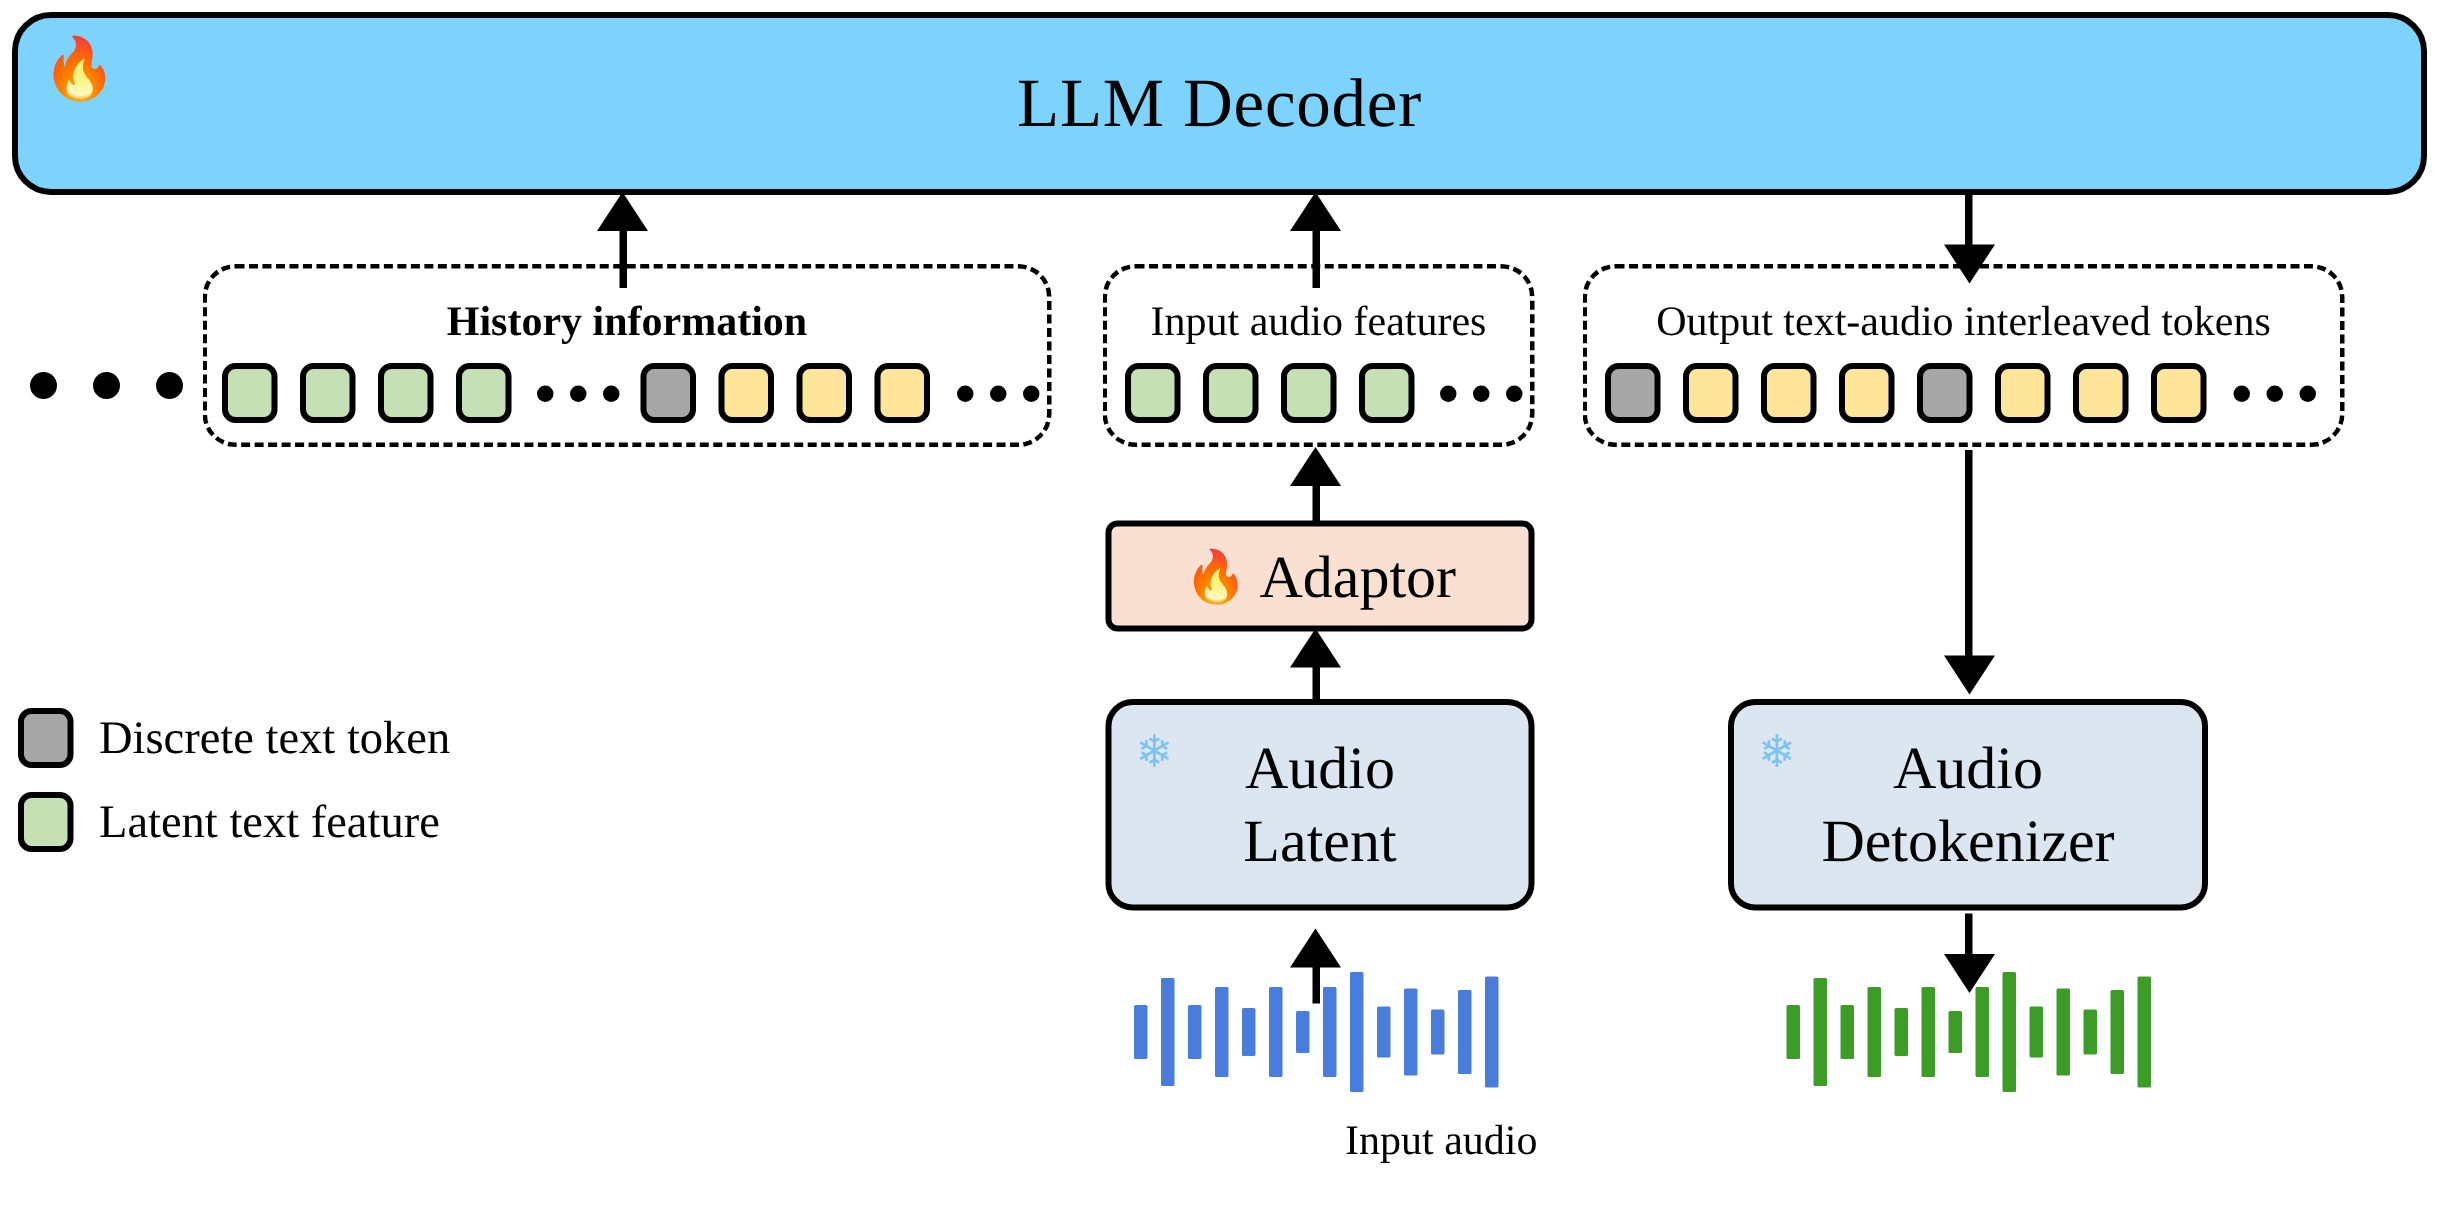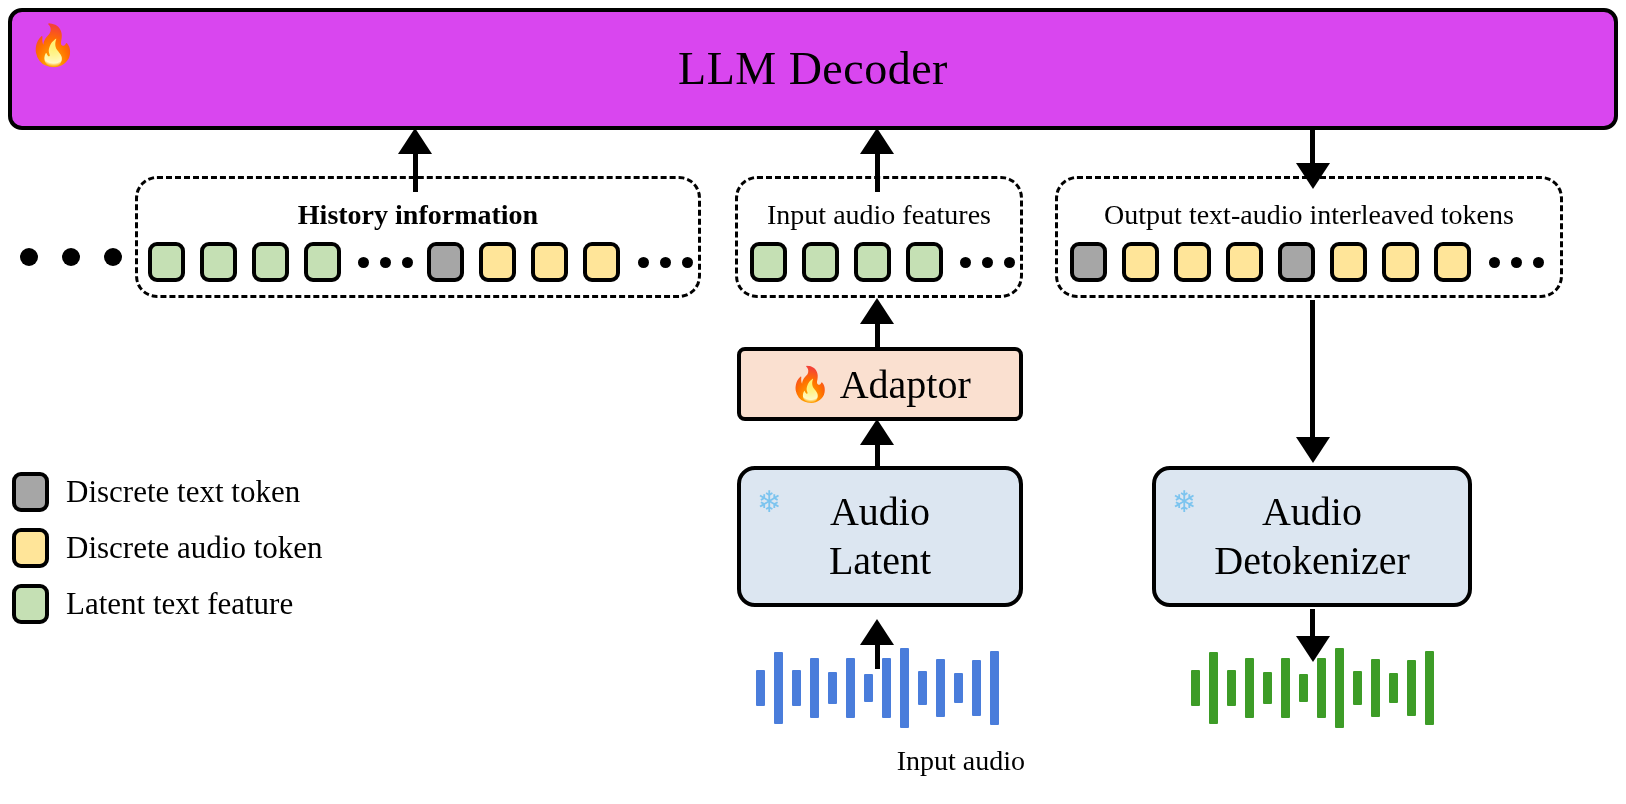--- a/index.html
+++ b/index.html
@@ -12,23 +12,23 @@
     overflow:hidden;
   }
   #stage { position:absolute; left:0; top:0; width:1626px; height:804px; }
 
   
   .abs { position:absolute; }
 
   
   #llm-decoder {
     left:8px; top:8px; width:1610px; height:122px;
-    background:#d946ef;
+    background:#7dd3fc;
     border:4px solid #000;
-    border-radius:14px;
+    border-radius:26px;
     display:flex; align-items:center; justify-content:center;
   }
   #llm-decoder-title {
     font-size:46px; line-height:1; letter-spacing:.5px;
   }
   .fire-badge { position:absolute; }
 
   
   .dashed-box {
     border:3.5px dashed #000;
@@ -218,24 +218,20 @@
 
   <div class="arrow-line" style="left:1310px; top:609px; height:30px;"></div>
   <div class="arrow-head-down" style="left:1296px; top:636px;"></div>
 
   <div id="legend">
     <div class="legend-row">
       <div class="legend-swatch tok-gray"></div>
       <div class="legend-text">Discrete text token</div>
     </div>
     <div class="legend-row">
-      <div class="legend-swatch tok-yellow"></div>
-      <div class="legend-text">Discrete audio token</div>
-    </div>
-    <div class="legend-row">
       <div class="legend-swatch tok-green"></div>
       <div class="legend-text">Latent text feature</div>
     </div>
   </div>
 
   <div class="wave wave-blue" id="wave-input" style="left:756px; top:645px; height:86px;">
       <span style="height: 36px;"></span>
       <span style="height: 72px;"></span>
       <span style="height: 36px;"></span>
       <span style="height: 60px;"></span>

